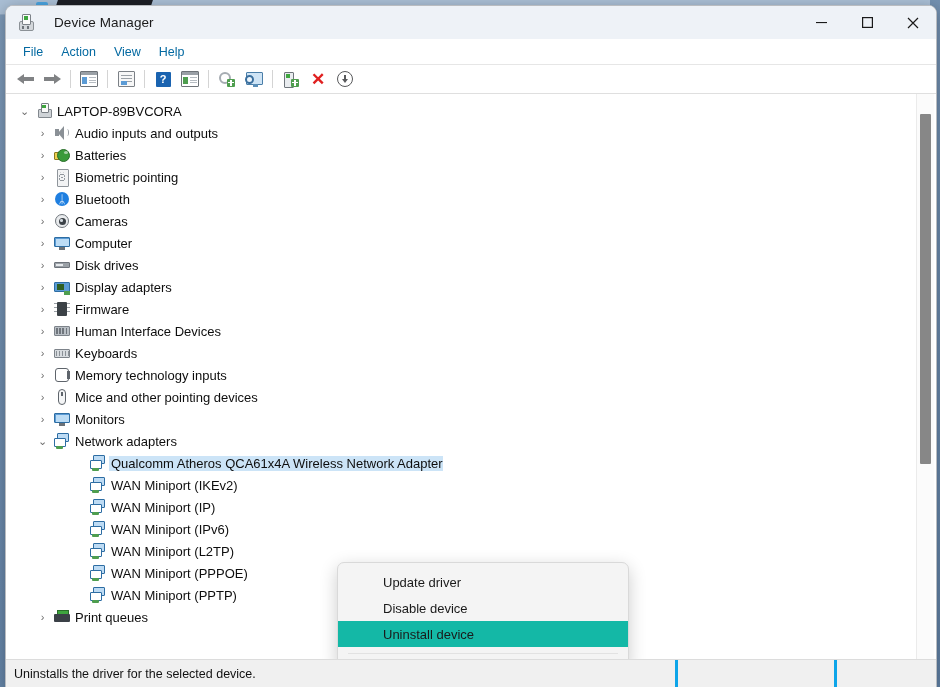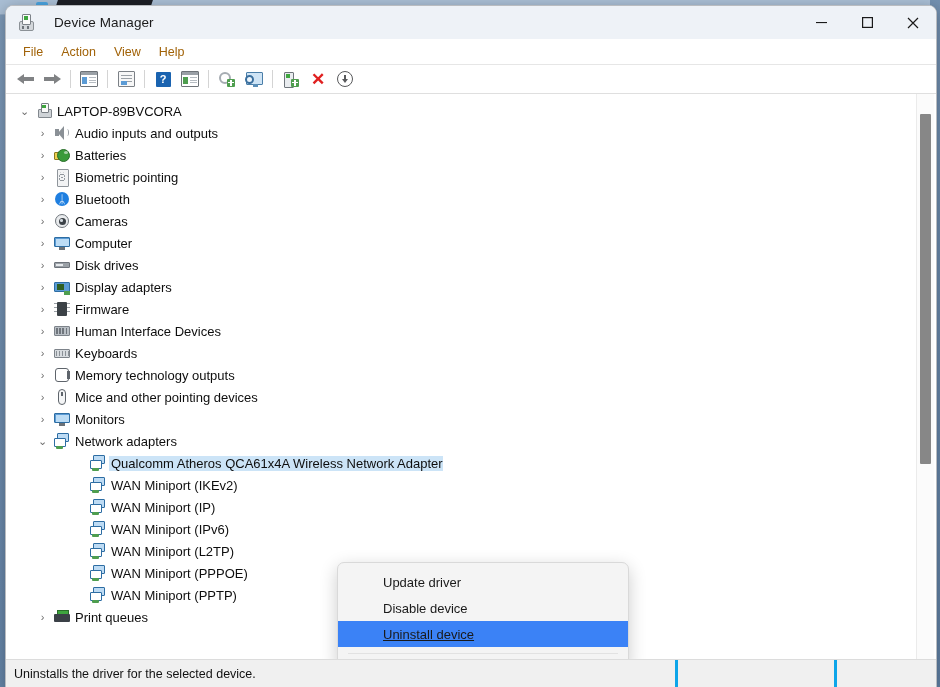--- a/index.html
+++ b/index.html
@@ -135,21 +135,21 @@
     height: 25px;
     background: #ffffff;
     display: flex;
     align-items: center;
     padding-left: 8px;
     flex: 0 0 auto;
     border-bottom: 1px solid #e6e6e6;
   }
   .menu-item {
     font-size: 12.5px;
-    color: #a16207;
+    color: #0369a1;
     padding: 3px 9px;
     cursor: default;
   }
 
   
   #toolbar {
     height: 28px;
     background: #ffffff;
     display: flex;
     align-items: center;
@@ -543,21 +543,21 @@
   }
   .ctx-item {
     height: 26px;
     display: flex;
     align-items: center;
     padding-left: 45px;
     font-size: 13px;
     color: #1a1a1a;
     cursor: default;
   }
-  .ctx-item.hover { background: #3b82f6; text-decoration: underline; }
+  .ctx-item.hover { background: #14b8a6; }
   .ctx-sep {
     height: 1px;
     background: #e2e2e2;
     margin: 6px 10px 6px 10px;
   }
 
   
   #statusbar {
     height: 28px;
     flex: 0 0 auto;
@@ -817,21 +817,21 @@
           <span class="label">Keyboards</span>
         </div>
         <div class="row ind1">
           <span class="chev">›</span>
           <span class="icon-slot">
             <span class="ti ti-mem">
               <span class="sq"></span>
               <span class="n"></span>
             </span>
           </span>
-          <span class="label">Memory technology outputs</span>
+          <span class="label">Memory technology inputs</span>
         </div>
         <div class="row ind1">
           <span class="chev">›</span>
           <span class="icon-slot">
             <span class="ti ti-mouse">
               <span class="m"></span>
               <span class="w"></span>
             </span>
           </span>
           <span class="label">Mice and other pointing devices</span>

